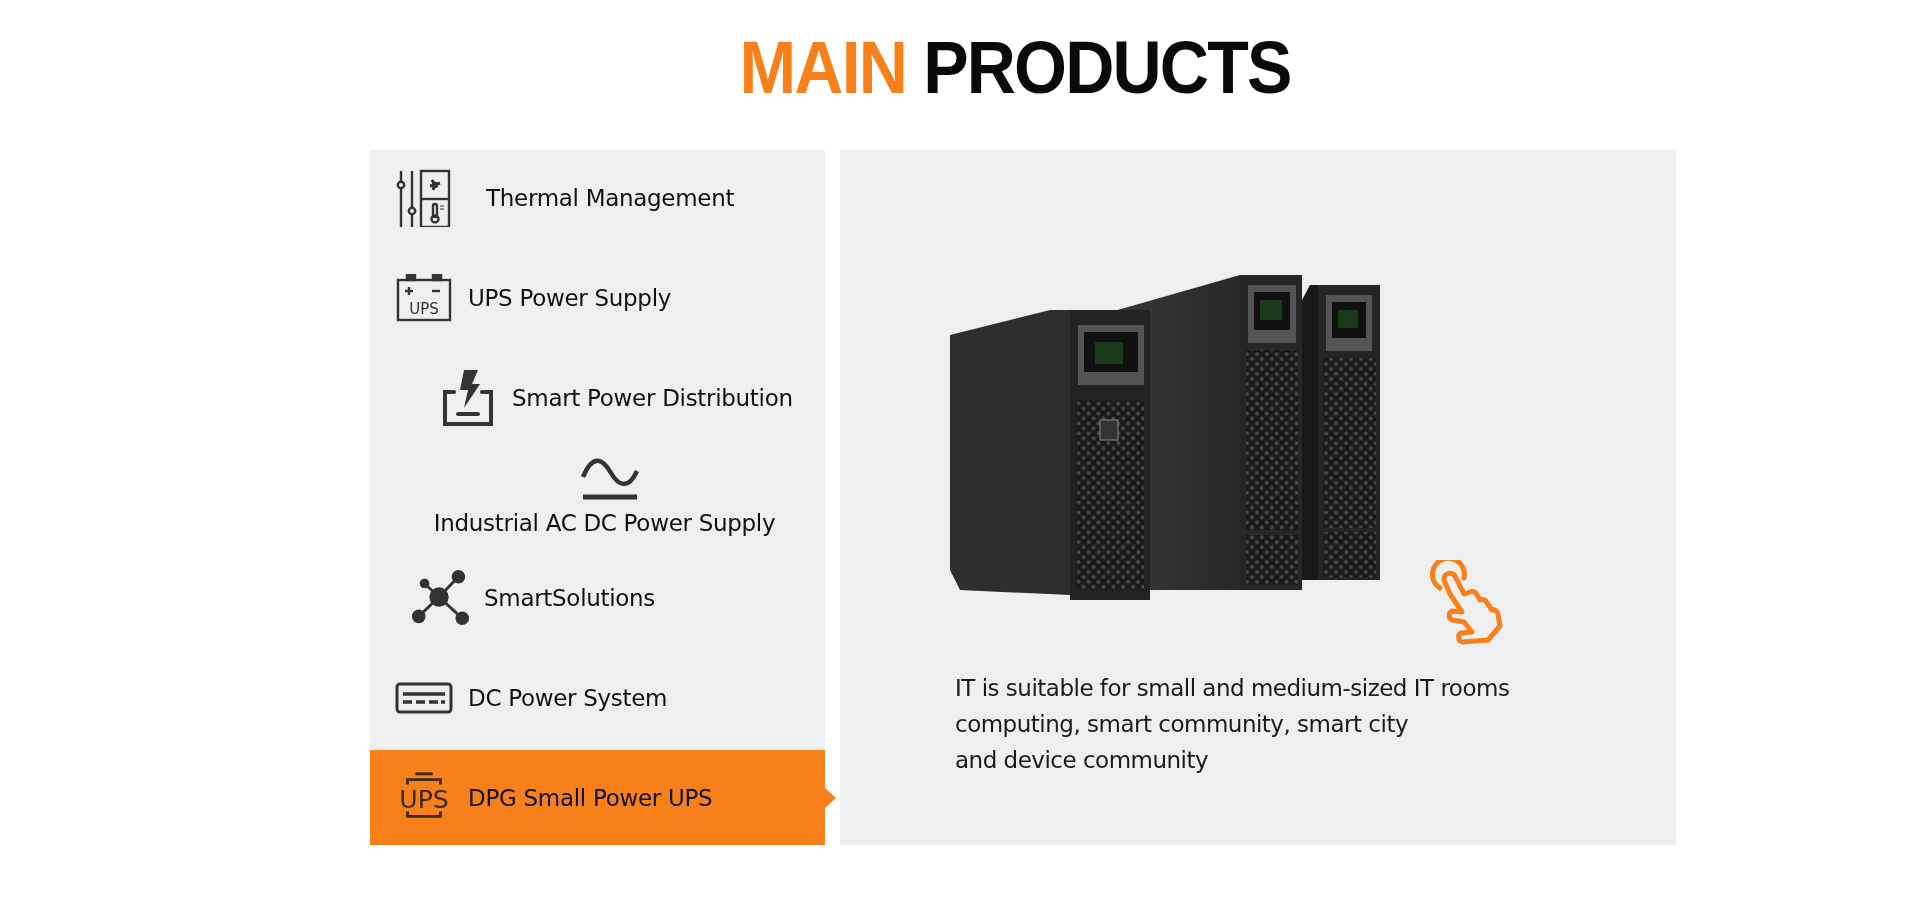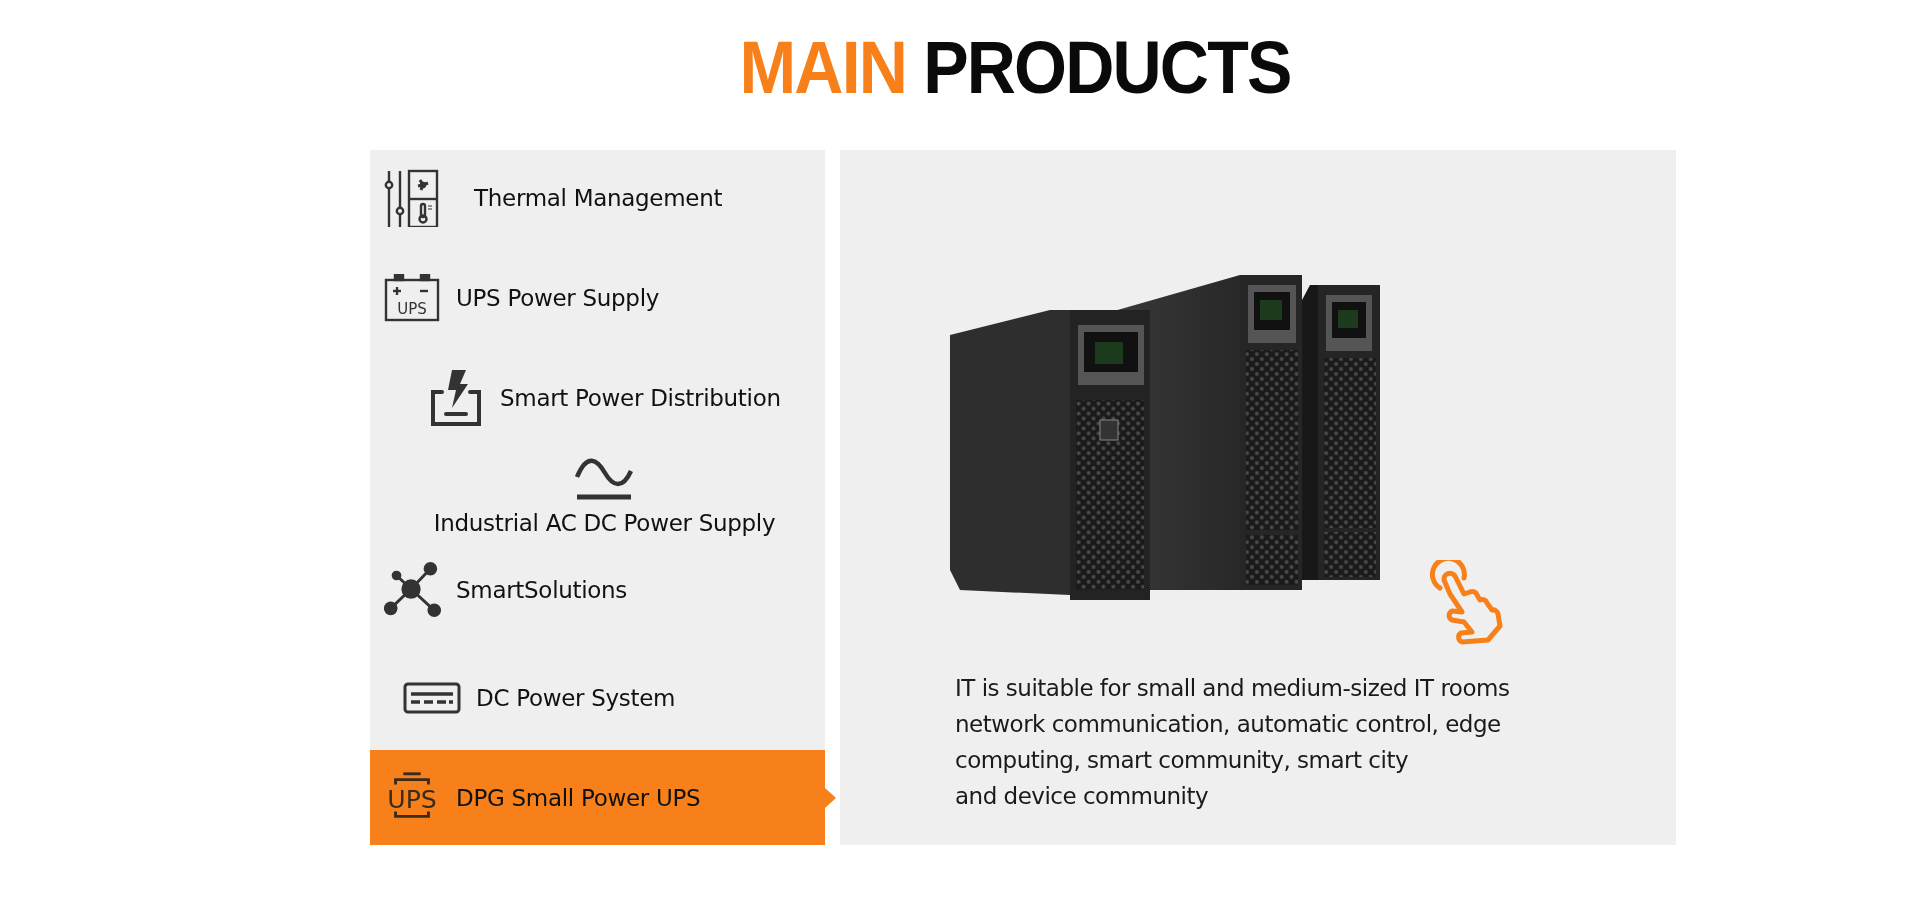--- a/index.html
+++ b/index.html
@@ -5,21 +5,21 @@
   html, body { margin: 0; padding: 0; background: #ffffff; }
   body { width: 1920px; height: 900px; position: relative; overflow: hidden;
          font-family: "DejaVu Sans", sans-serif; color: #111; }
   .title { position: absolute; top: 18px; left: 0; width: 2030px; text-align: center;
            font-family: "Liberation Sans", sans-serif; font-weight: bold; font-size: 74px;
            letter-spacing: -2px; line-height: 100px; transform: scaleX(0.92); transform-origin: 1015px 0; }
   .title .accent { color: #f7801a; }
   .title .rest { color: #0a0a0a; }
   .left-panel { position: absolute; left: 370px; top: 150px; width: 455px; height: 695px; background: #efefef; }
   .menu-item { position: absolute; left: 0; width: 455px; height: 95px; display: flex; align-items: center; cursor: pointer; }
-  .menu-item .icon { width: 60px; height: 60px; margin-left: 12px; display: flex; align-items: center; justify-content: center; color: #333; }
+  .menu-item .icon { width: 60px; height: 60px; margin-left: 24px; display: flex; align-items: center; justify-content: center; color: #333; }
   .menu-item .label { margin-left: 14px; font-size: 23px; color: #111; font-family: "DejaVu Sans", sans-serif; letter-spacing: -0.3px; }
   .menu-item.active { background: #f7801a; }
   .menu-item.active .icon { color: #3b2b1d; }
   .menu-item.active .arrow { position: absolute; right: -11px; top: 38px; width: 0; height: 0;
       border-top: 10px solid transparent; border-bottom: 10px solid transparent; border-left: 11px solid #f7801a; }
   .right-panel { position: absolute; left: 840px; top: 150px; width: 836px; height: 695px; background: #efefef; }
   .product-img { position: absolute; left: 110px; top: 120px; width: 470px; height: 330px; }
   .hand-icon { position: absolute; left: 590px; top: 410px; width: 100px; height: 100px; }
   .desc { position: absolute; left: 115px; top: 520px; width: 600px; font-size: 23px; line-height: 36px; color: #1a1a1a; font-family: "DejaVu Sans", sans-serif; letter-spacing: -0.5px; }
   .desc div { white-space: nowrap; }
@@ -83,38 +83,38 @@
   <div class="menu-item" style="top:300px;flex-direction:column;">
     <span class="icon">
       <svg width="58" height="50" viewBox="0 0 58 50" fill="none" stroke="currentColor" stroke-width="4.5">
         <path d="M2 22 C 12 -2, 22 4, 30 18 S 48 34, 56 16"></path>
         <line x1="2" y1="42" x2="56" y2="42" stroke-width="5"></line>
       </svg>
     </span>
     <span class="label">Industrial AC DC Power Supply</span>
   </div>
 
-  <div class="menu-item" style="top:392px;">
+  <div class="menu-item" style="top:400px;padding-left:16px;">
     <span class="icon">
       <svg width="62" height="62" viewBox="0 0 62 62" fill="currentColor" stroke="currentColor" stroke-width="3">
         <line x1="30" y1="30" x2="9" y2="50"></line>
           <line x1="30" y1="30" x2="50" y2="9"></line>
         <line x1="30" y1="30" x2="54" y2="52"></line>
           <line x1="30" y1="30" x2="15" y2="16"></line>
         <circle cx="30" cy="30" r="10" stroke="none"></circle>
         <circle cx="9" cy="50" r="7" stroke="none"></circle>
           <circle cx="50" cy="9" r="7" stroke="none"></circle>
         <circle cx="54" cy="52" r="7" stroke="none"></circle>
           <circle cx="15" cy="16" r="5" stroke="none"></circle>
       </svg>
     </span>
     <span class="label">SmartSolutions</span>
   </div>
 
-  <div class="menu-item" style="top:500px;padding-left:20px;">
+  <div class="menu-item" style="top:500px;">
     <span class="icon">
       <svg width="58" height="34" viewBox="0 0 58 34" fill="none" stroke="currentColor" stroke-width="3">
         <rect x="2" y="3" width="54" height="28" rx="3"></rect>
         <line x1="8" y1="13" x2="50" y2="13" stroke-width="3.5"></line>
         <path d="M8 21 h9 M21 21 h9 M34 21 h9 M46 21 h4" stroke-width="3.5"></path>
       </svg>
     </span>
     <span class="label">DC Power System</span>
   </div>
 
@@ -172,17 +172,16 @@
     </svg>
   </div>
   <span class="hand-icon">
     <svg width="100" height="100" viewBox="0 0 100 100" fill="none" stroke="#f7801a" stroke-width="5" stroke-linejoin="round" stroke-linecap="round">
       <path d="M10 28 a16 16 0 1 1 24 -10"></path>
       <path d="M20 34 L 14 20 a6 6 0 0 1 11 -4 L 34 34 L 40 32 a5 5 0 0 1 7 3 L 50 40 a5 5 0 0 1 7 3 L 62 50 a5 5 0 0 1 6 4 L 70 66 L 58 80 L 32 82 a5 5 0 0 1 -1 -9 L 42 72 L 34 62 L 22 60 a5 5 0 0 1 0 -9 L 32 52 Z"></path>
     </svg>
   </span>
   <div class="desc">
     <div>IT is suitable for small and medium-sized IT rooms</div>
-    <div>network communication, automatic control, edge</div>
     <div>computing, smart community, smart city</div>
     <div>and device community</div>
   </div>
 </div>
 
 </body></html>

